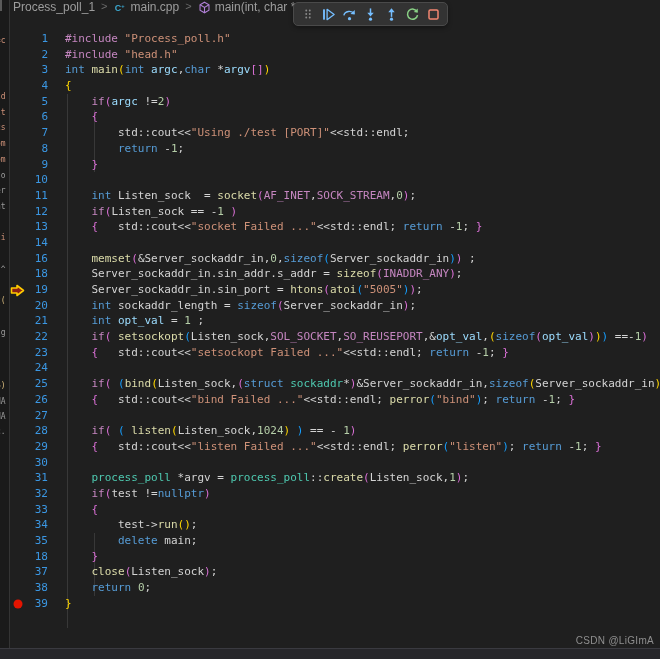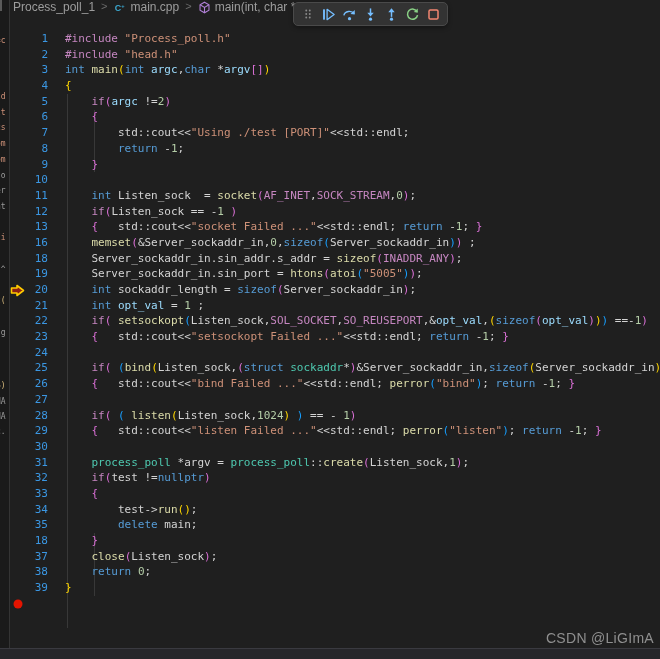--- a/index.html
+++ b/index.html
@@ -53,21 +53,21 @@
   .row.current{background:linear-gradient(to right,transparent 47px,#4a481f 47px)}
   .cursor-bar{display:inline-block;width:1.5px;height:12px;background:#dcdcdc;vertical-align:-2px}
 
   .guide{position:absolute;width:1px;background:#383838;z-index:0}
 
   #dbg-arrow{position:absolute;left:10px;z-index:3}
   #bp-dot{position:absolute;left:13px;z-index:3}
 
   #watermark{
     position:absolute;right:6px;bottom:13px;z-index:6;
-    font-size:14px;color:#8f8f8f;letter-spacing:.3px;
+    font-size:10px;color:#8f8f8f;letter-spacing:.3px;
   }
   #bottom-strip{
     position:absolute;left:0;bottom:0;width:660px;height:10px;
     background:#26262a;border-top:1px solid #3a3a40;z-index:7;
   }
 </style>
 <style>.tk-d{color:#d4d4d4}.tk-k{color:#569cd6}.tk-c{color:#c586c0}.tk-s{color:#ce9178}.tk-n{color:#b5cea8}.tk-f{color:#dcdcaa}.tk-t{color:#4ec9b0}.tk-v{color:#9cdcfe}.tk-b1{color:#ffd700}.tk-b2{color:#da70d6}.tk-b3{color:#179fff}.row .lnum{color:#3b97e3}.row.current{background:linear-gradient(to right,transparent 47px,#4a481f 47px)}</style></head>
 <body>
 
 <div id="left-strip">
@@ -224,20 +224,24 @@
     </div>
     <div class="row">
       <span class="lnum">12</span>
       <span class="code"><span class="tk-d">    </span><span class="tk-c">if</span><span class="tk-b2">(</span><span class="tk-d">Listen_sock == -</span><span class="tk-n">1</span><span class="tk-d"> </span><span class="tk-b2">)</span></span>
     </div>
     <div class="row">
       <span class="lnum">13</span>
       <span class="code"><span class="tk-d">    </span><span class="tk-b2">{</span><span class="tk-d">   std::cout&lt;&lt;</span><span class="tk-s">"socket Failed ..."</span><span class="tk-d">&lt;&lt;std::endl; </span><span class="tk-k">return</span><span class="tk-d"> -</span><span class="tk-n">1</span><span class="tk-d">; </span><span class="tk-b2">}</span></span>
     </div>
     <div class="row">
+      <span class="lnum">14</span>
+      <span class="code"></span>
+    </div>
+    <div class="row">
       <span class="lnum">16</span>
       <span class="code"><span class="tk-d">    </span><span class="tk-f">memset</span><span class="tk-b2">(</span><span class="tk-d">&amp;Server_sockaddr_in,</span><span class="tk-n">0</span><span class="tk-d">,</span><span class="tk-k">sizeof</span><span class="tk-b3">(</span><span class="tk-d">Server_sockaddr_in</span><span class="tk-b3">)</span><span class="tk-b2">)</span><span class="tk-d"> ;</span></span>
     </div>
     <div class="row">
       <span class="lnum">18</span>
       <span class="code"><span class="tk-d">    Server_sockaddr_in.sin_addr.s_addr = </span><span class="tk-f">sizeof</span><span class="tk-b2">(</span><span class="tk-c">INADDR_ANY</span><span class="tk-b2">)</span><span class="tk-d">;</span></span>
     </div>
     <div class="row">
       <span class="lnum">19</span>
       <span class="code"><span class="tk-d">    Server_sockaddr_in.sin_port = </span><span class="tk-f">htons</span><span class="tk-b2">(</span><span class="tk-f">atoi</span><span class="tk-b3">(</span><span class="tk-s">"5005"</span><span class="tk-b3">)</span><span class="tk-b2">)</span><span class="tk-d">;</span></span>

